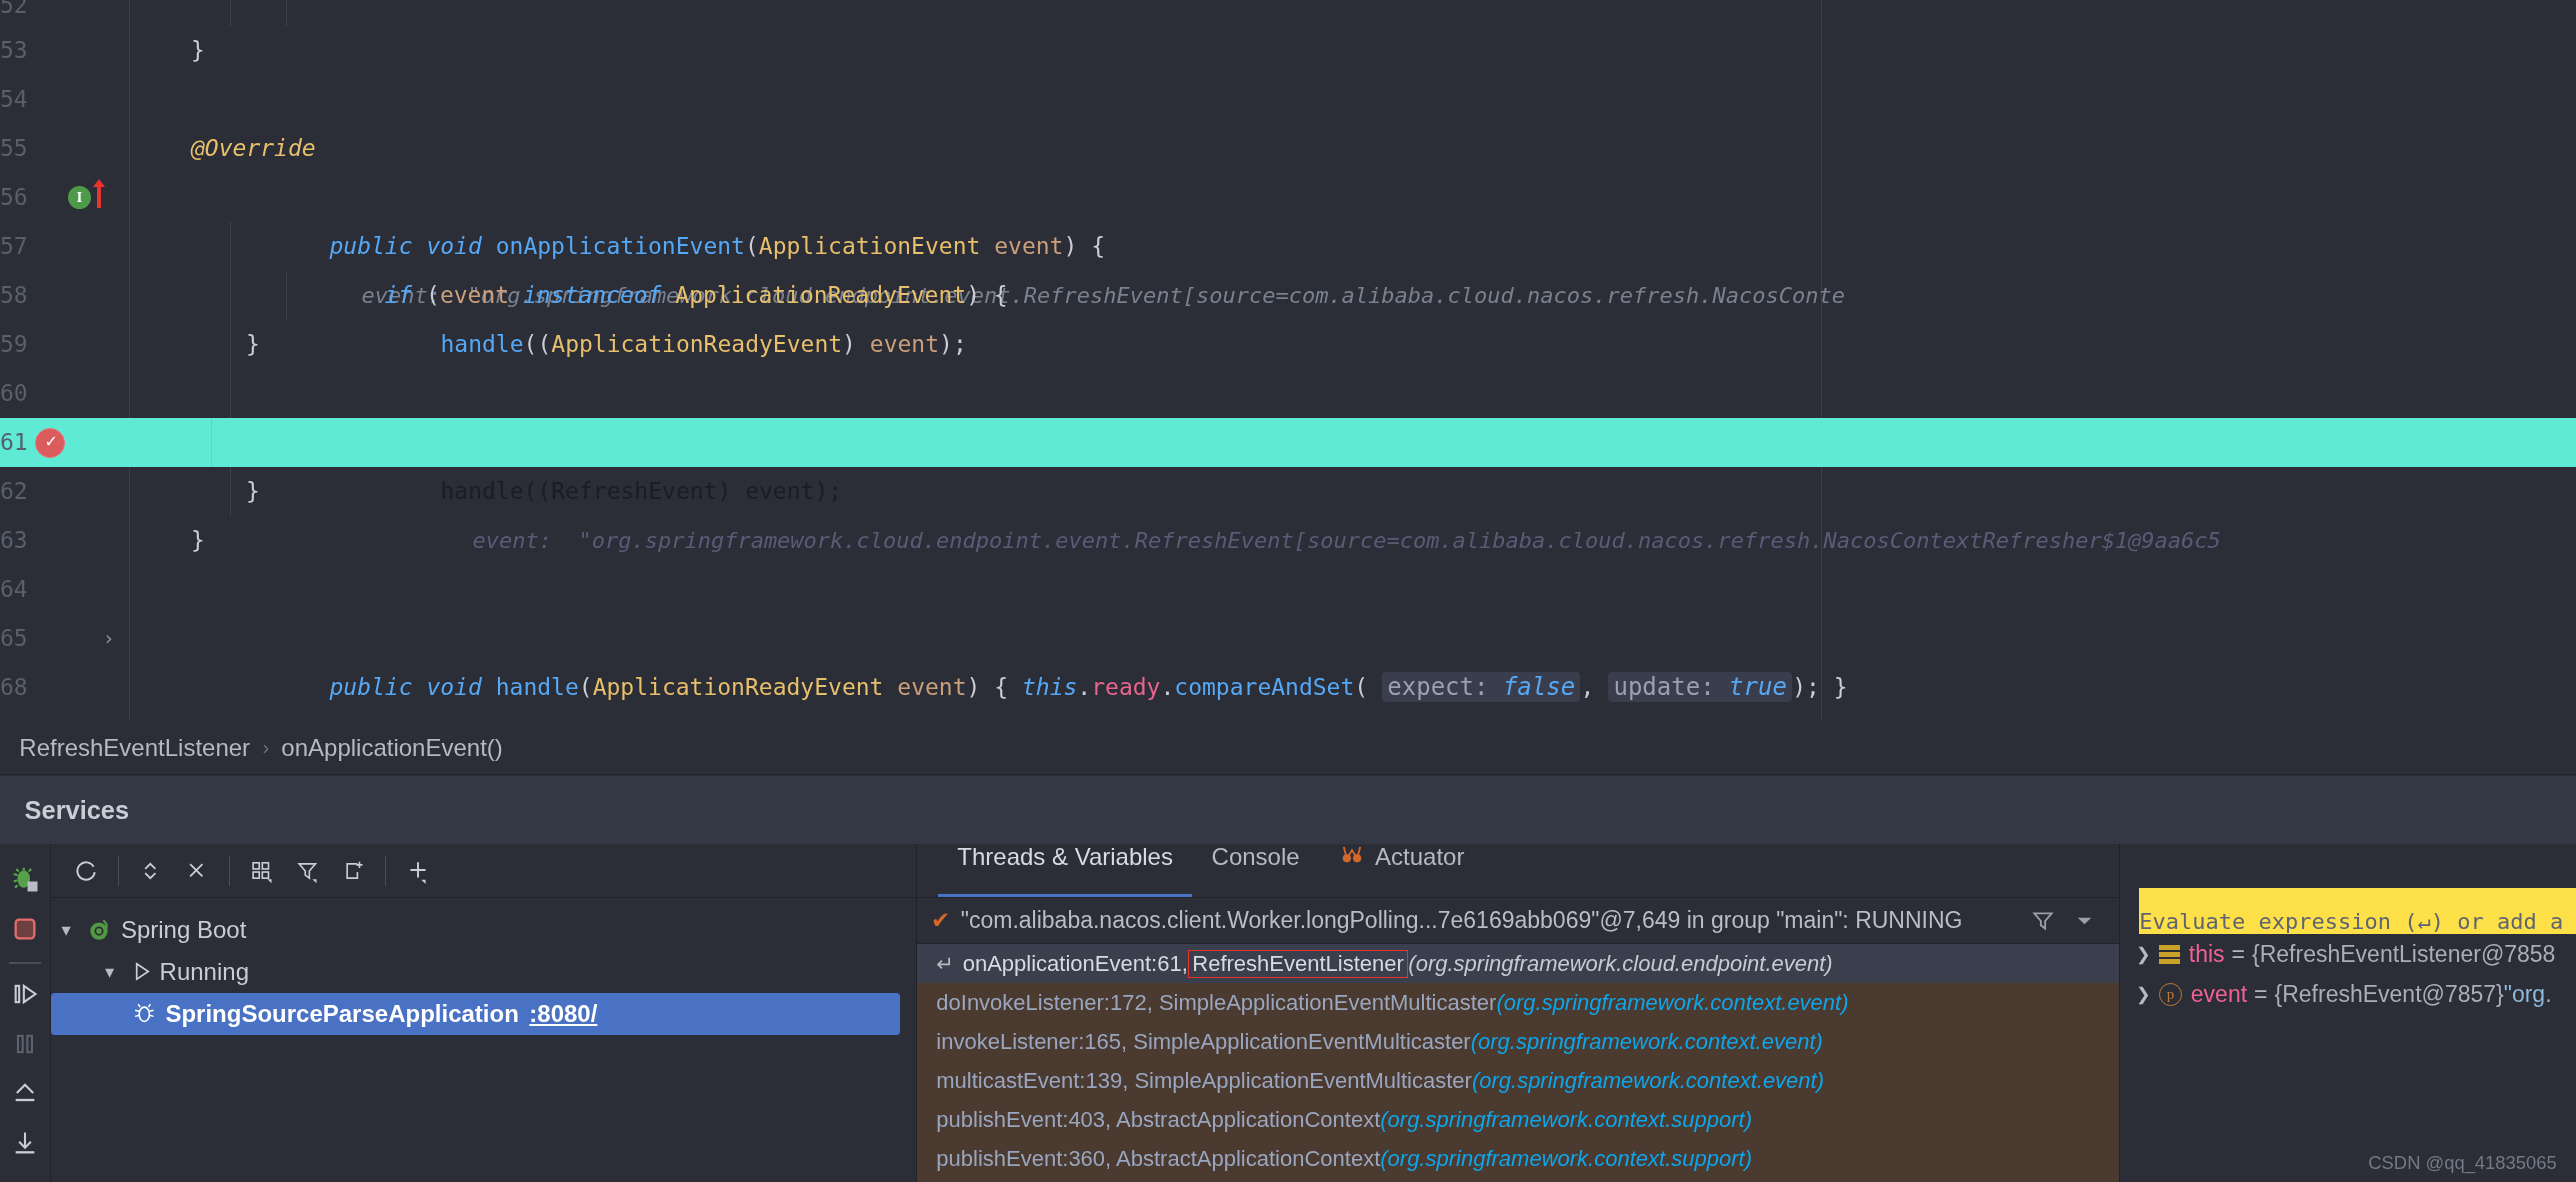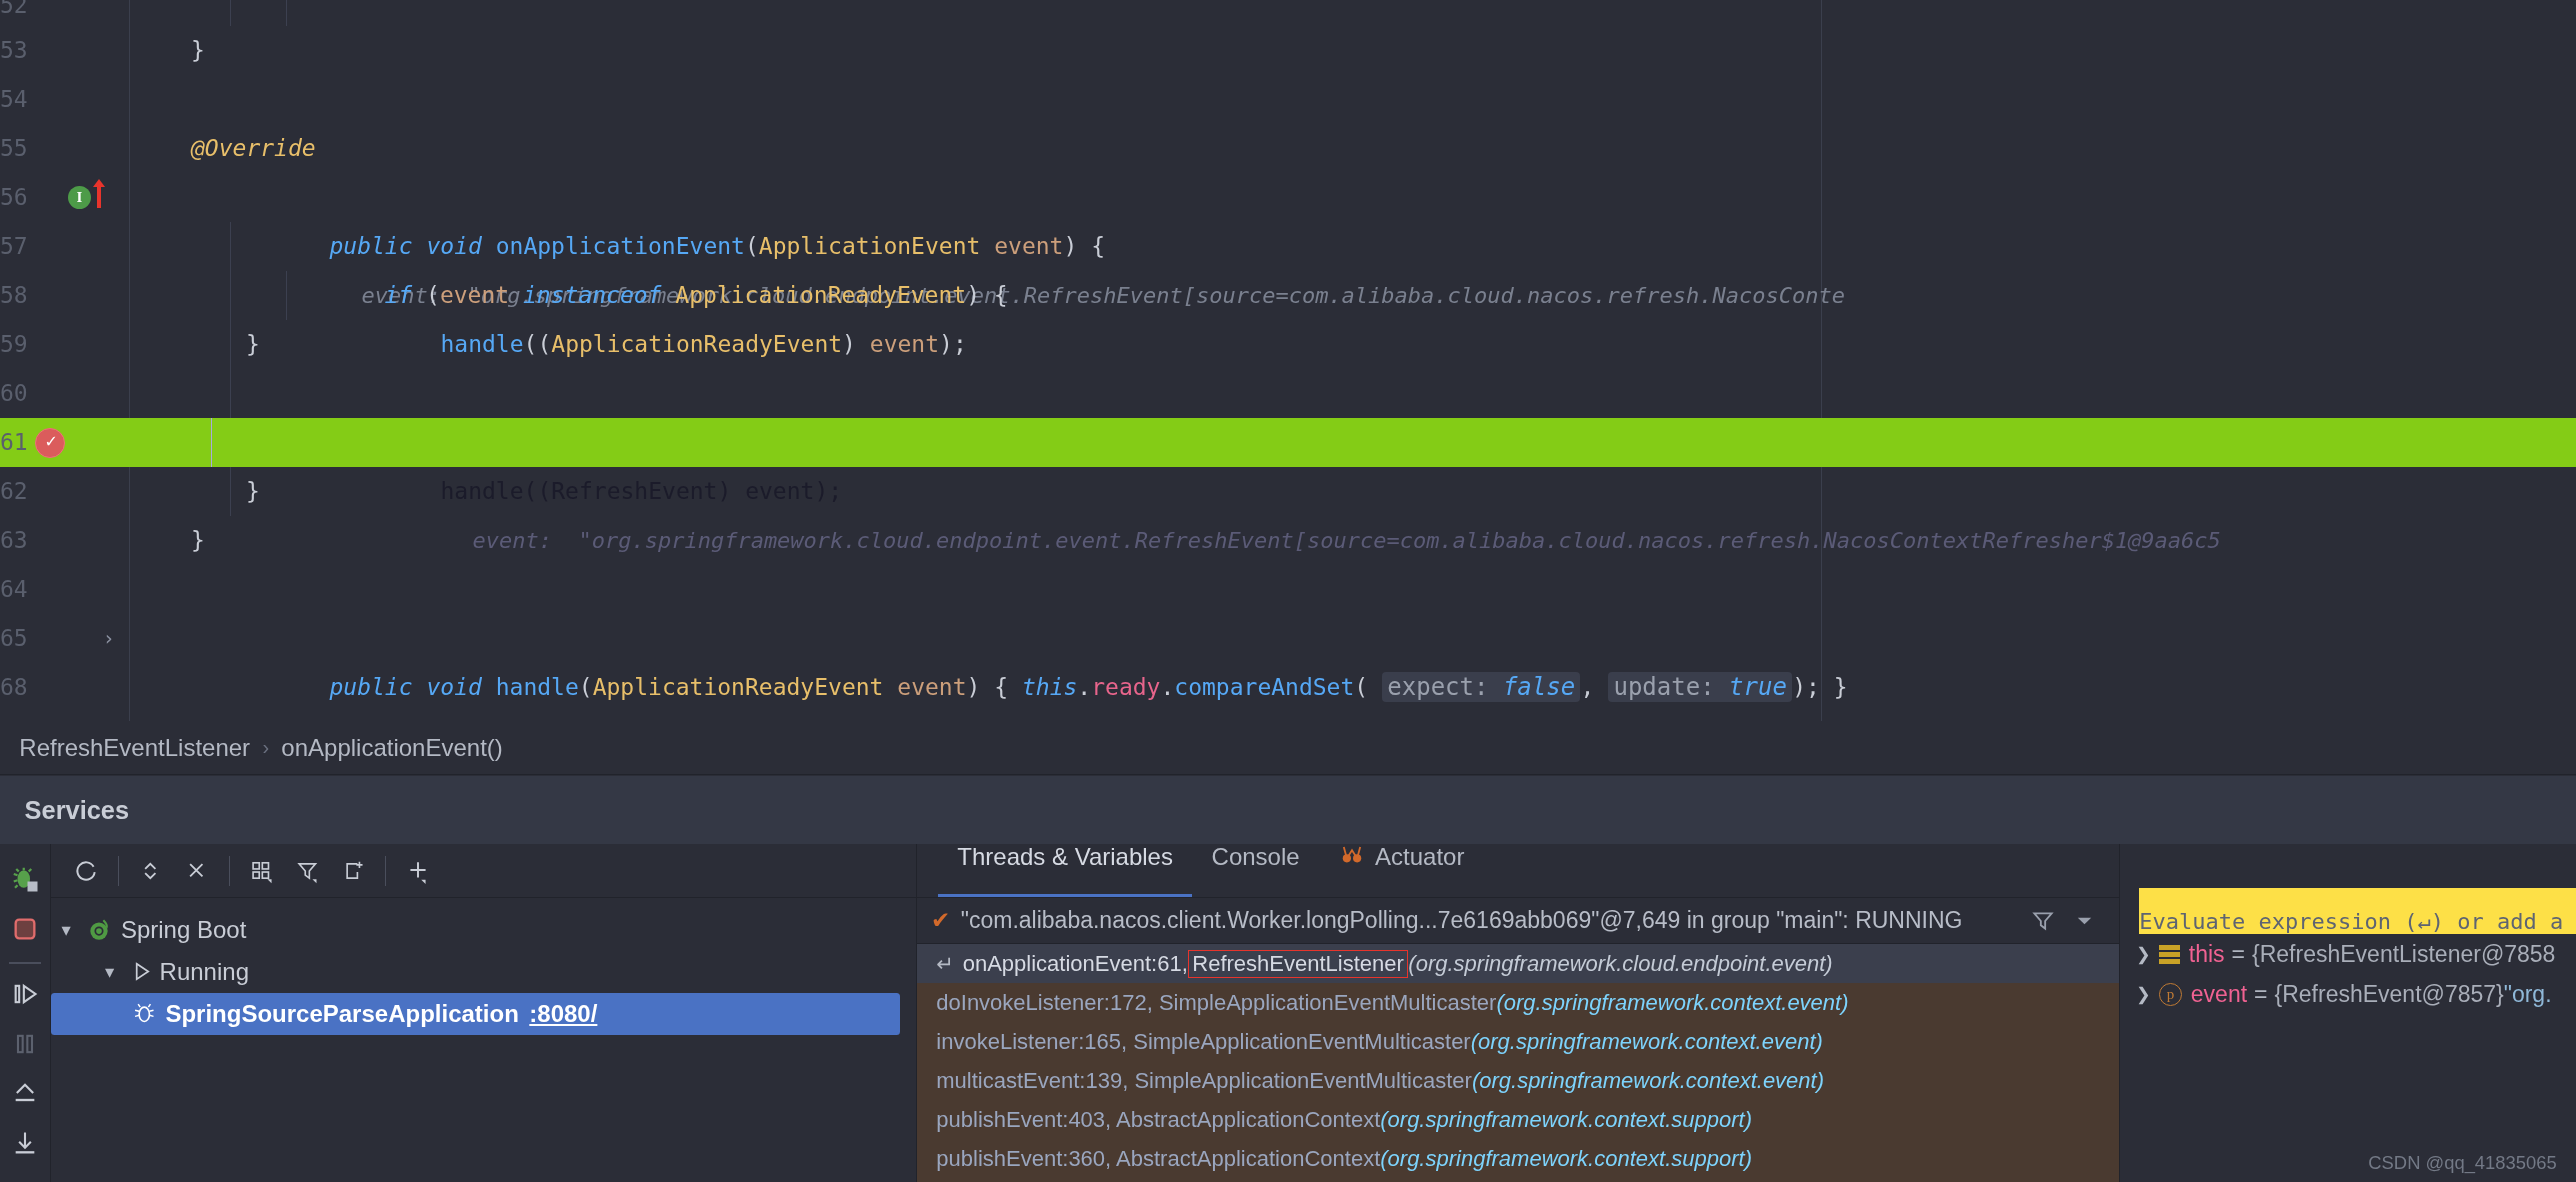--- a/index.html
+++ b/index.html
@@ -22,21 +22,21 @@
   }
   .gutter-sep {
     position: absolute; left: 129px; top: 0; width: 0.9px; height: 721px;
     background: #3b3f4d;
   }
   .code-rows { position: absolute; left: 0; top: 0; width: 2576px; }
   .row {
     position: relative; height: 49px; line-height: 49px; white-space: nowrap;
     font-family: "DejaVu Sans Mono", monospace; font-size: 23px;
   }
-  .row.hl { background: #84cc16; }
+  .row.hl { background: #5eead4; }
   .row.hl .tok, .row.hl .hint { color: #1b1b2a !important; }
   .row.hl .hint { color: #5b5b77 !important; }
   .lnum {
     position: absolute; left: 0; top: 0; width: 98px; text-align: left;
     color: #5a5f6d; font-family: "DejaVu Sans Mono", monospace; font-size: 23px;
   }
   .row.hl .lnum { color: #5a5f6d; }
   .codetext {
     position: absolute; left: 130px; top: 0; white-space: pre;
   }
@@ -179,21 +179,21 @@
   }
   .thread-icon { color: #9aa0ad; margin-left: 10.5px; }
   .frames-list { background: #4a3a30; height: 239px; overflow: hidden; }
   .frame-row {
     height: 39px; display: flex; align-items: center; padding-left: 19.3px;
     font-size: 22px; white-space: nowrap;
   }
   .frame-row.cur { background: #3b3f4d; }
   .f-cur-icon { color: #b4b9c4; margin-right: 8.8px; font-size: 21px; }
   .f-name { color: #9aa6bf; }
-  .f-pkg { color: #7dd3fc; font-style: italic; }
+  .f-pkg { color: #0ea5e9; font-style: italic; }
   .frame-row.cur .f-name { color: #d6dae3; }
   .frame-row.cur .f-pkg { color: #c4cbd6; }
   .redbox2 {
     border: 1.8px solid #e8342c; padding: 0 3.5px; display: inline-block;
     line-height: 26px;
   }
 
   
   .vars-panel {
     position: absolute; left: 2120px; top: 0; width: 456px; height: 339px;

